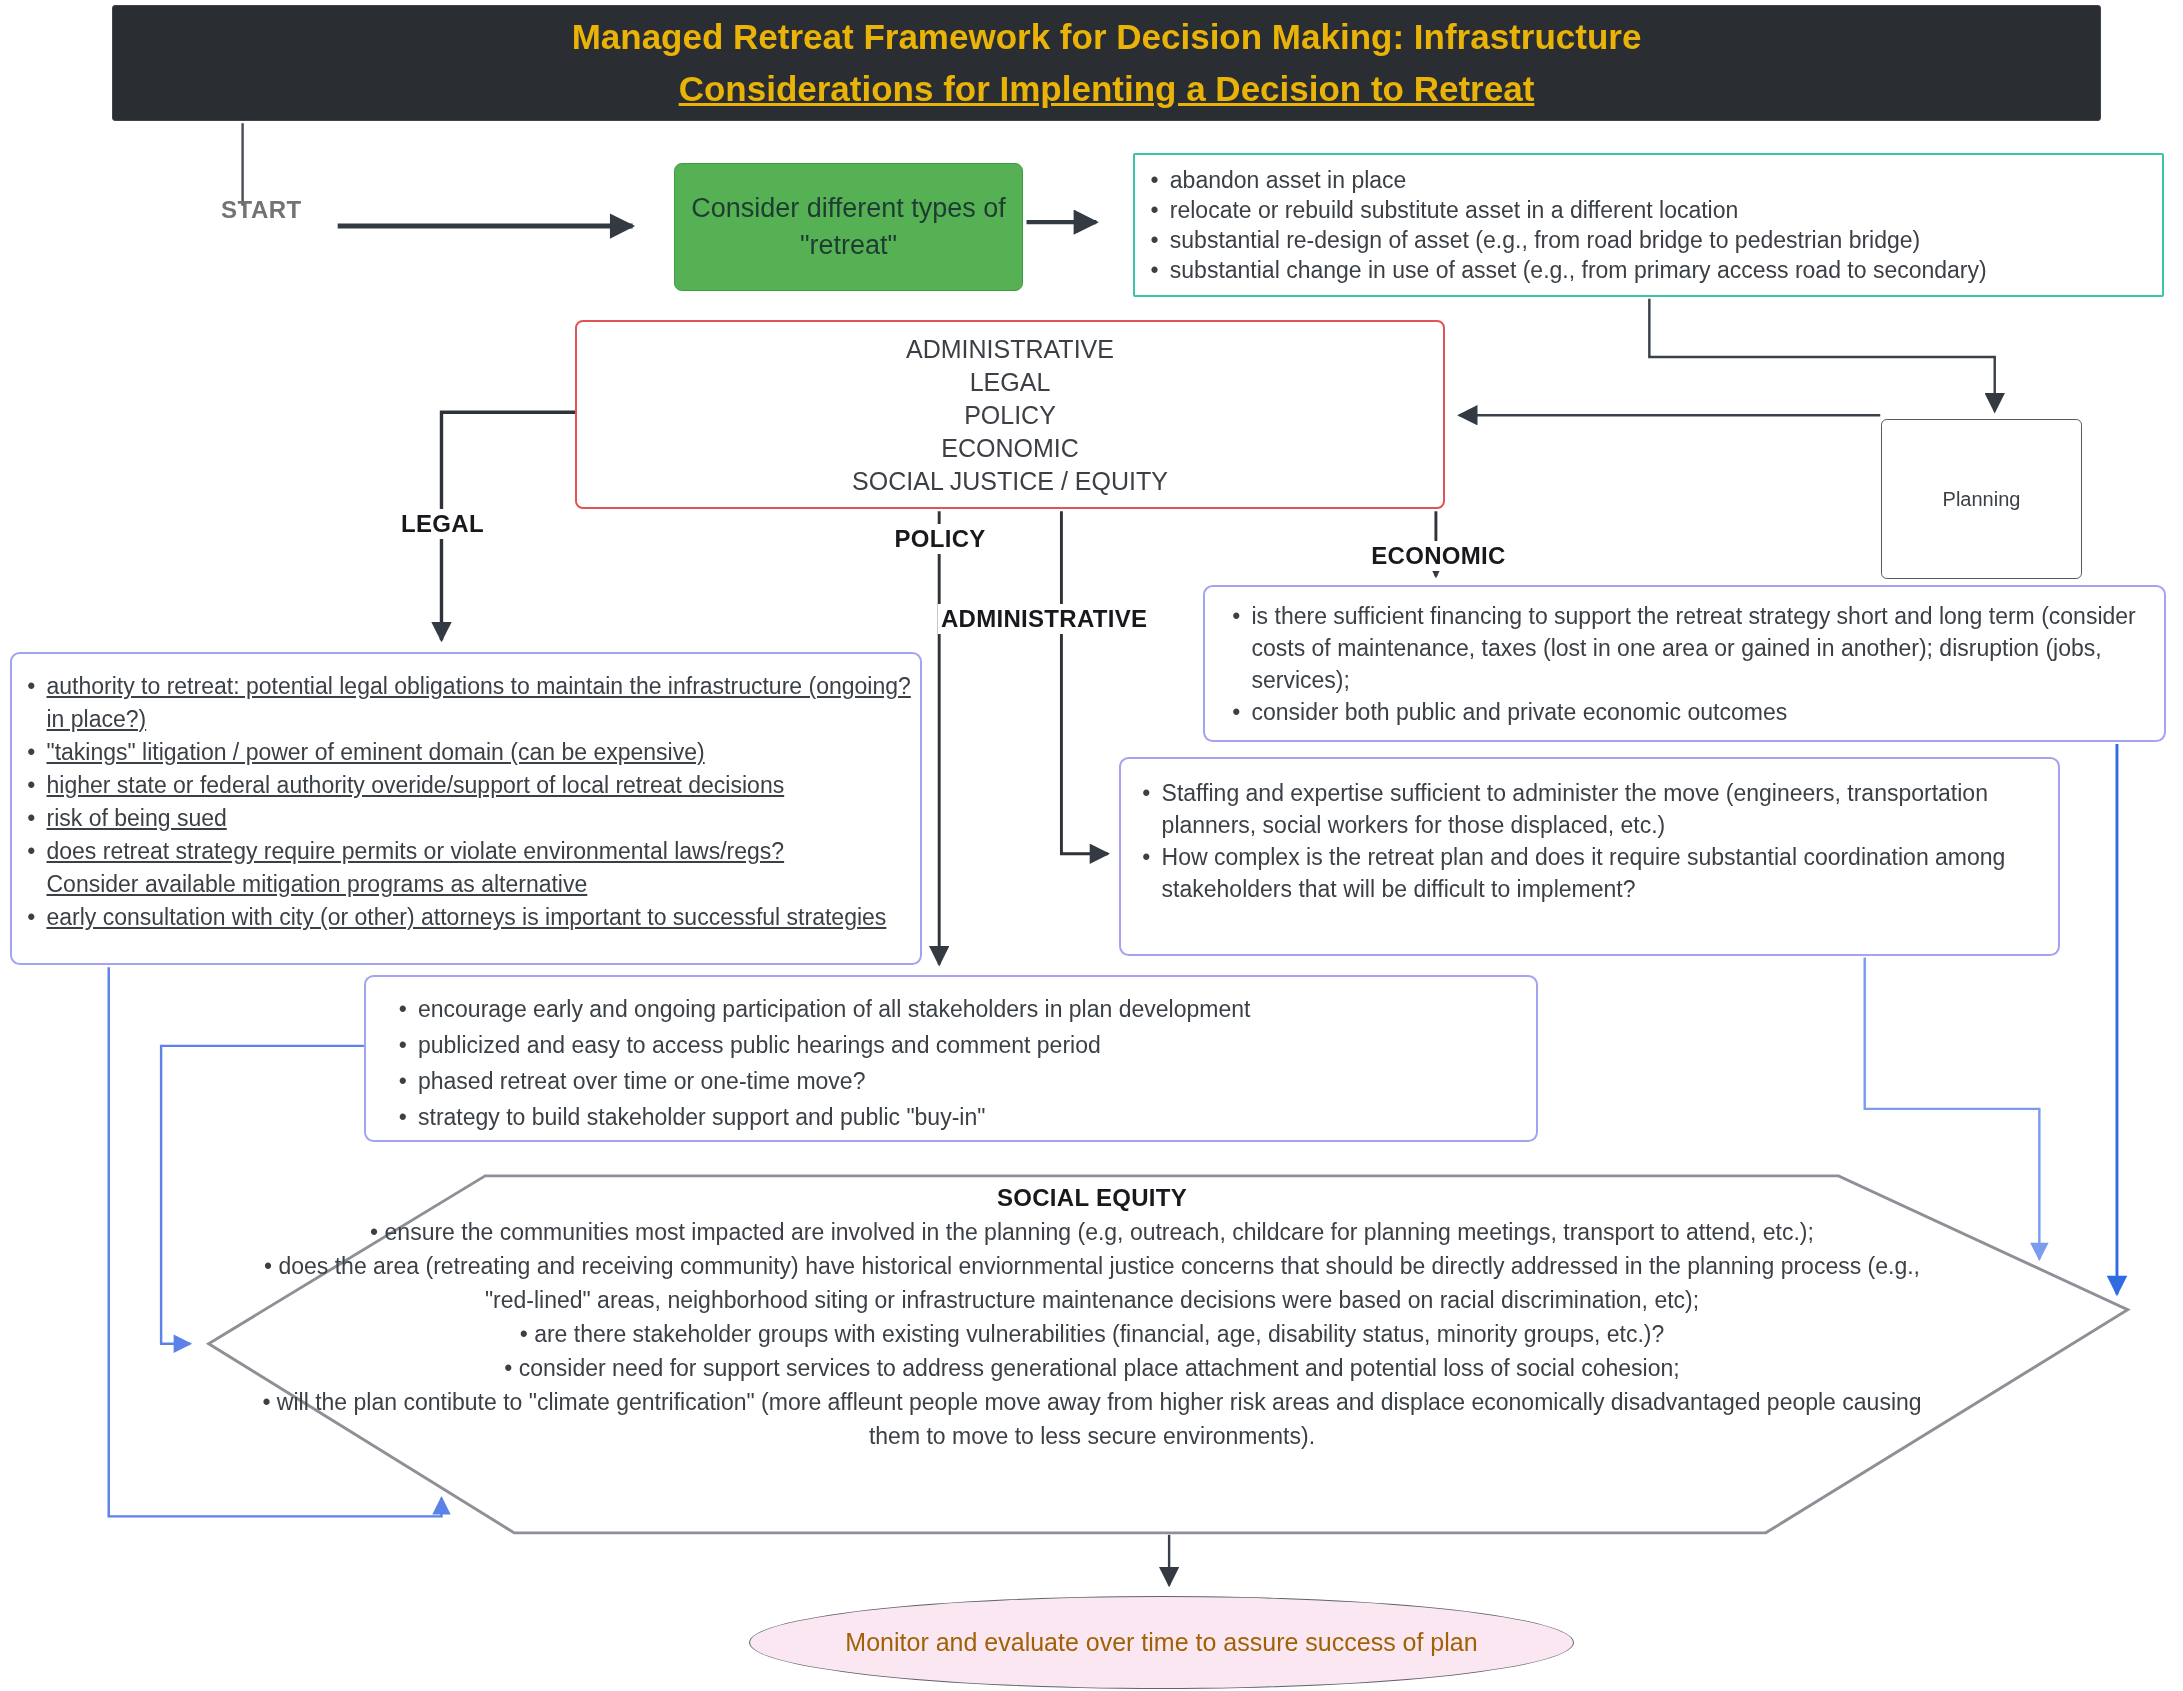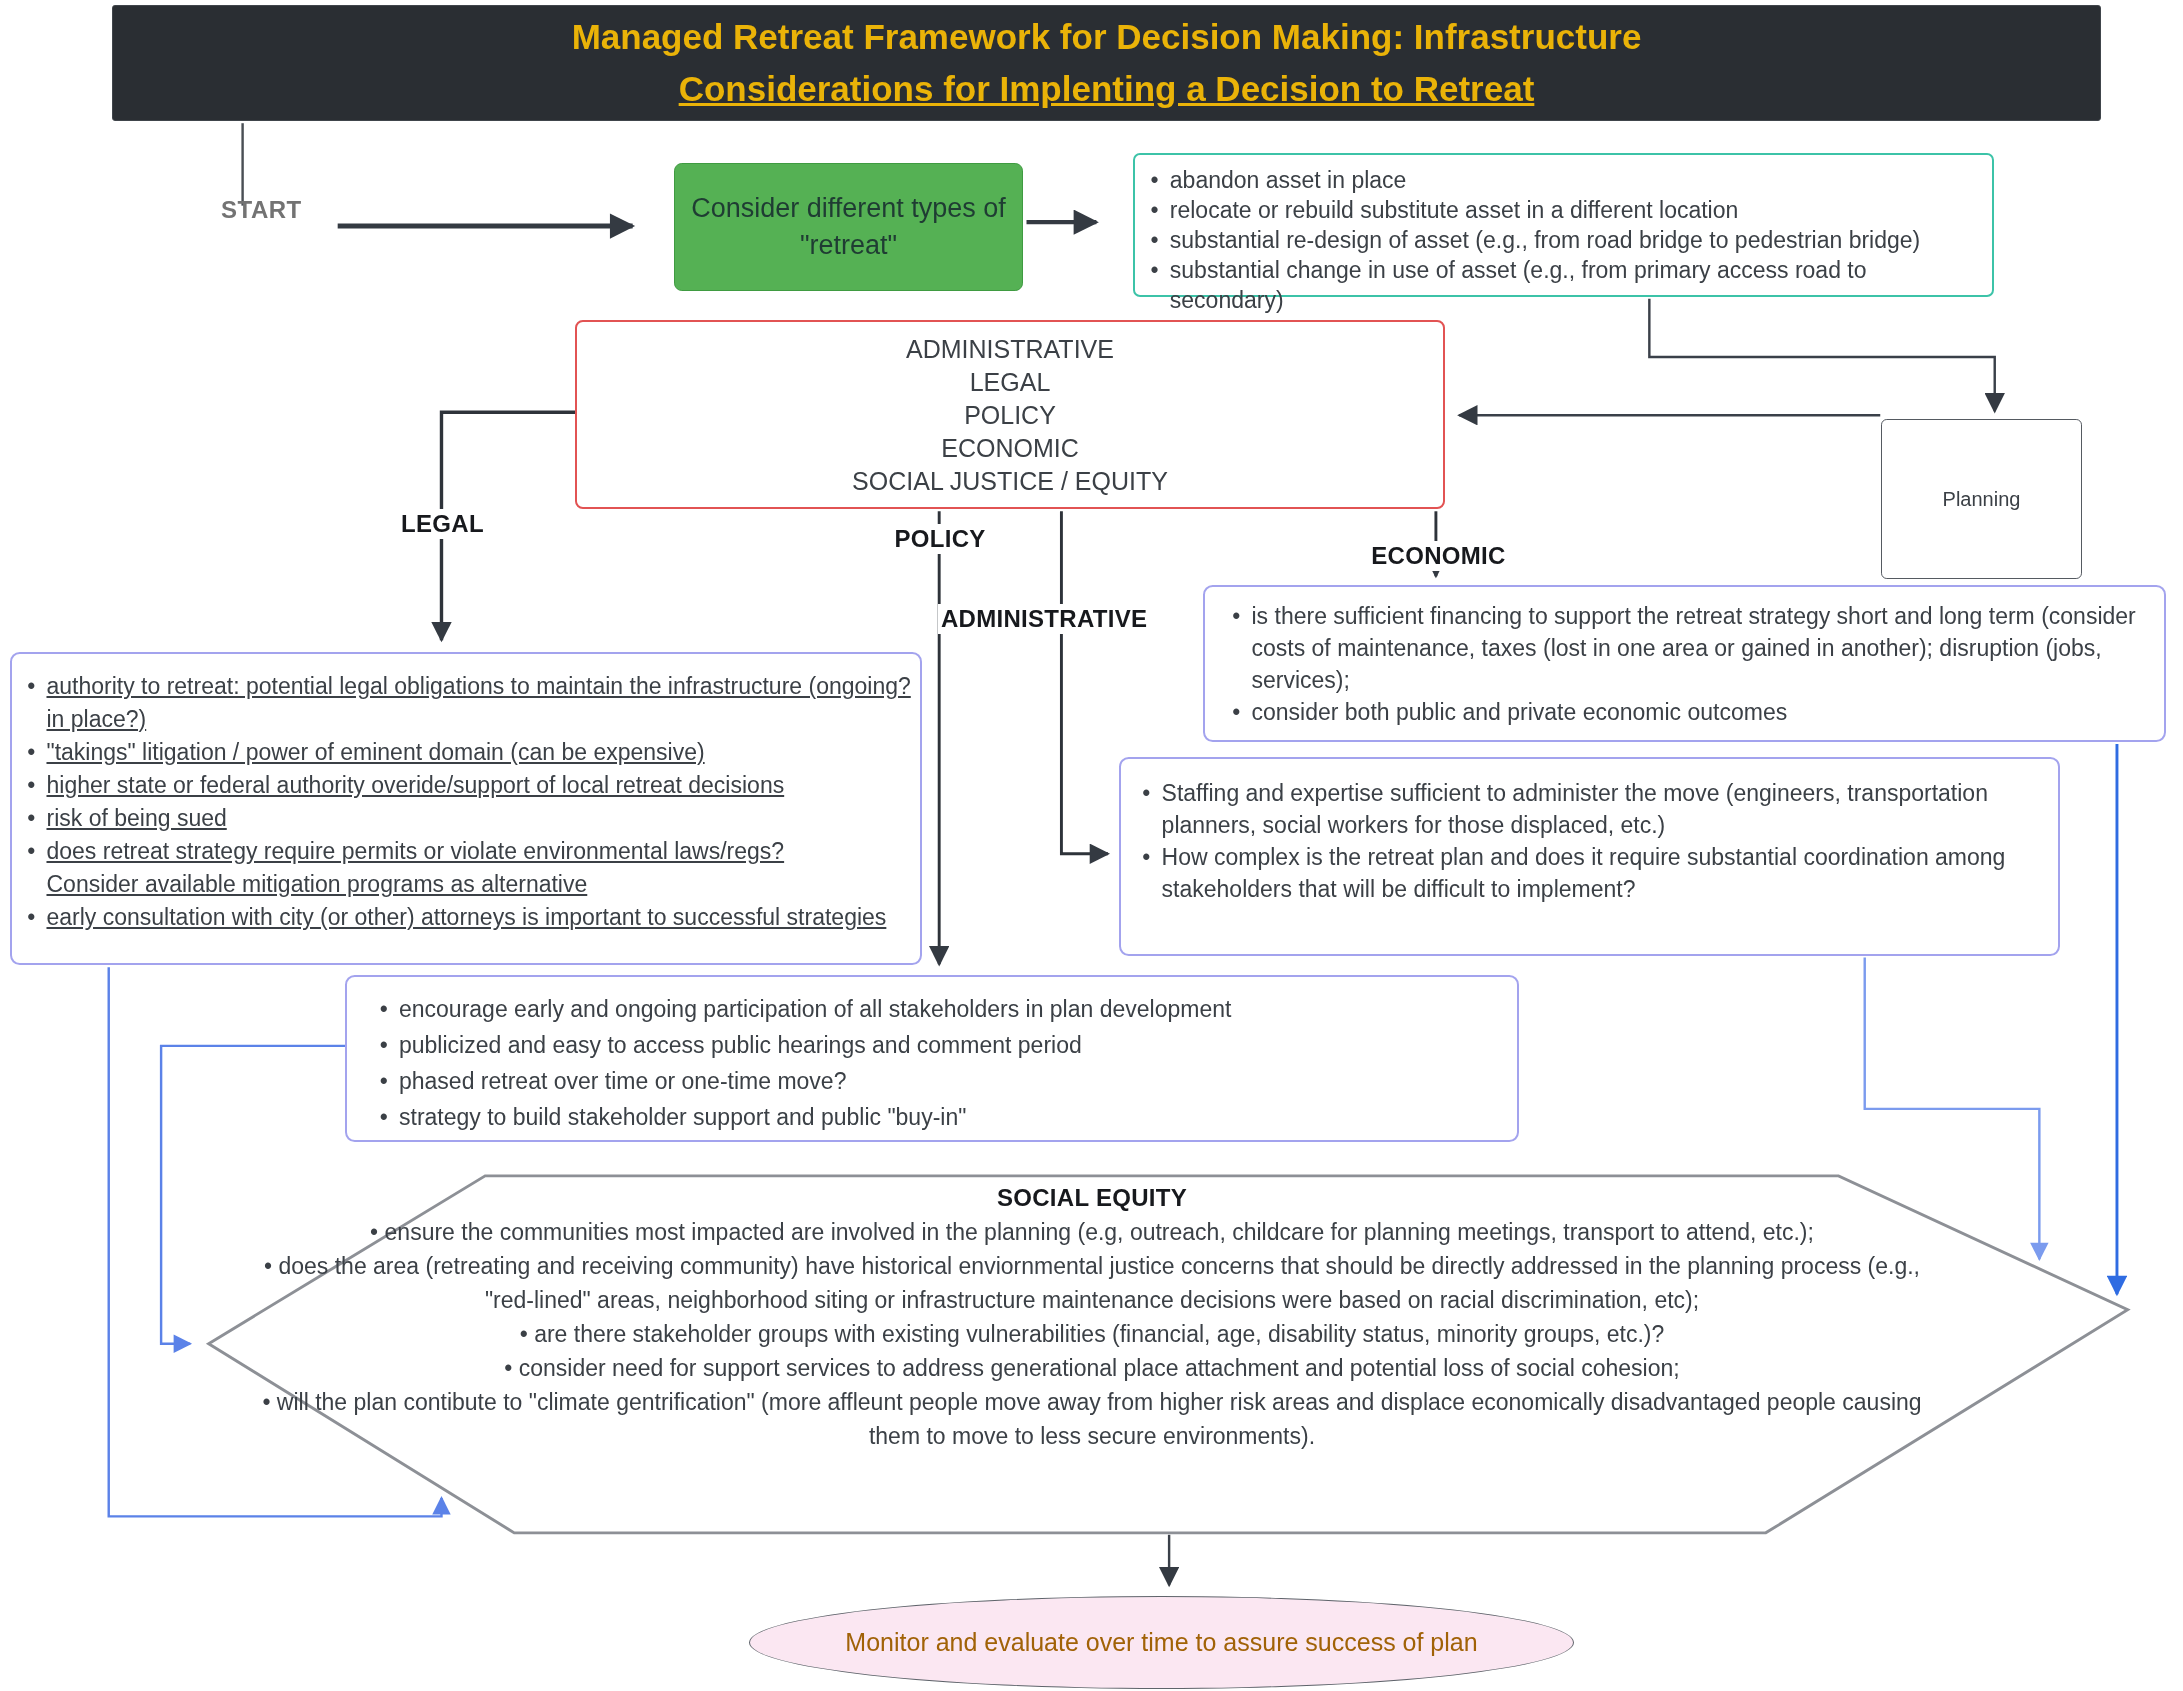--- a/index.html
+++ b/index.html
@@ -13,31 +13,31 @@
   .titlebar{left:112px;top:4.9px;width:1989px;height:116px;background:#2a2e33;
             border:1.9px solid #40454b;border-radius:2.9px;color:#eab308;text-align:center;
             font-weight:bold;font-size:35px;line-height:52px;padding-top:4.9px;}
   .titlebar .l2{text-decoration:underline;}
 
   
   .start-label{left:221px;top:196px;font-size:24px;font-weight:bold;color:#737373;letter-spacing:0.5px;}
   .green{left:674px;top:163px;width:349px;height:128px;background:#55b154;border:1.9px solid #3f9b41;
          border-radius:7.8px;display:flex;align-items:center;justify-content:center;text-align:center;
          font-size:27px;line-height:37px;color:#1f3c33;}
-  .tealbox{left:1133px;top:153px;width:861px;height:144px;background:#fff;border:2.9px solid #3cc3a8;
-           border-radius:7px;padding:9.7px 9.7px 0 5.8px;}
+  .tealbox{left:1133px;top:153px;width:1031px;height:144px;background:#fff;border:2.9px solid #3cc3a8;
+           border-radius:2px;padding:9.7px 9.7px 0 5.8px;}
   .redbox{left:575px;top:320px;width:870px;height:189px;background:#fff;border:2.9px solid #e25353;
           border-radius:7.8px;text-align:center;font-size:25px;line-height:33px;padding-top:10.7px;color:#3b4046;}
   .planning{left:1881px;top:419px;width:201px;height:160px;background:#fff;border:1.9px solid #555a61;
             border-radius:5.8px;display:flex;align-items:center;justify-content:center;font-size:20px;}
   .purplebox{background:#fff;border:2.4px solid #a3a3ee;border-radius:9.7px;}
   .legalbox{left:9.7px;top:652px;width:912px;height:313px;padding:15.5px 7.8px 0 5.8px;text-decoration:underline;}
   .econbox{left:1203px;top:585px;width:963px;height:157px;padding:12.6px 7.8px 0 17.5px;}
   .adminbox{left:1119px;top:757px;width:941px;height:199px;padding:17.5px 7.8px 0 11.6px;}
-  .policybox{left:345px;top:975px;width:1174px;height:167px;padding:13.6px 7.8px 0 23px;}
+  .policybox{left:364px;top:975px;width:1174px;height:167px;padding:13.6px 7.8px 0 23px;}
 
   
   .bi{position:relative;padding-left:29px;font-size:23px;line-height:33px;white-space:pre-line;}
   .tealbox .bi{line-height:30px;}
   .econbox .bi,.adminbox .bi{line-height:32px;}
   .policybox .bi{line-height:36px;}
   .bi::before{content:"\2022";position:absolute;left:9.7px;color:#3b4046;}
 
   
   .blabel{font-size:24px;font-weight:bold;color:#17191d;background:#ffffff;text-align:center;

